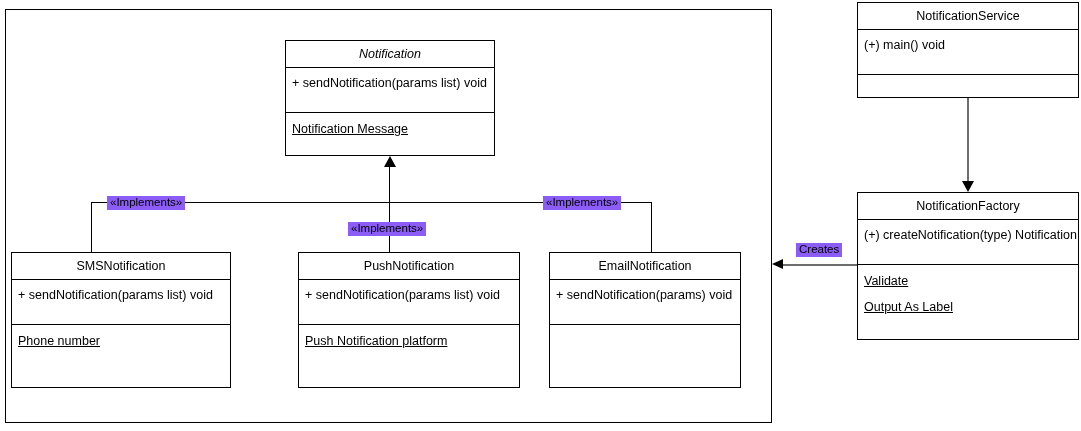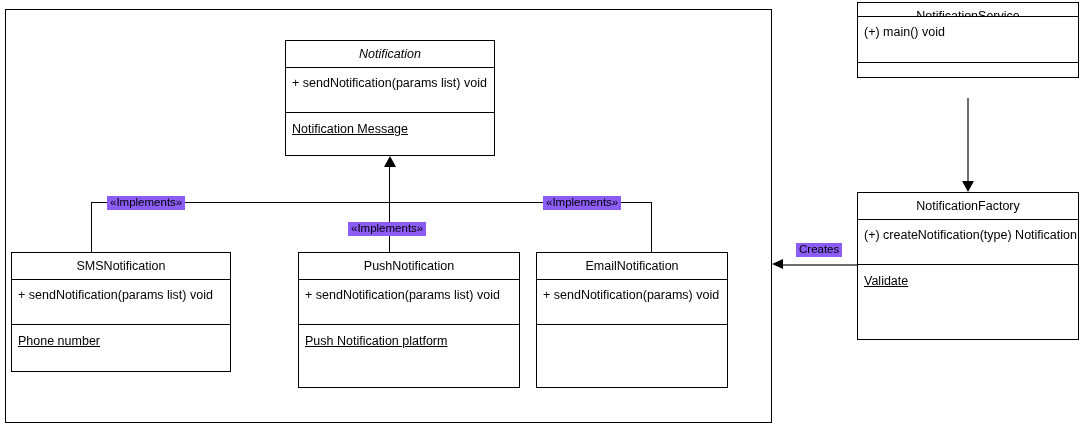--- a/index.html
+++ b/index.html
@@ -126,62 +126,63 @@
   <div class="uml-class" style="left:285px; top:40px; width:210px; height:116px;">
     <div class="uml-title abstract">Notification</div>
     <div class="uml-ops">
       <div class="op-line">+ sendNotification(params list) void</div>
     </div>
     <div class="uml-attrs">
       <div class="attr-line">Notification Message</div>
     </div>
   </div>
 
-  <div class="uml-class" style="left:11px; top:252px; width:220px; height:120px;">
+  <div class="uml-class" style="left:11px; top:252px; width:220px; height:136px;">
     <div class="uml-title">SMSNotification</div>
     <div class="uml-ops">
       <div class="op-line">+ sendNotification(params list) void</div>
     </div>
     <div class="uml-attrs">
       <div class="attr-line">Phone number</div>
     </div>
   </div>
 
   <div class="uml-class" style="left:278px; top:252px; width:222px; height:136px;margin-left:20px;">
     <div class="uml-title">PushNotification</div>
     <div class="uml-ops">
       <div class="op-line">+ sendNotification(params list) void</div>
     </div>
     <div class="uml-attrs">
       <div class="attr-line">Push Notification platform</div>
     </div>
   </div>
 
-  <div class="uml-class" style="left:536px; top:252px; width:192px; height:136px;">
+  <div class="uml-class" style="left:549px; top:252px; width:192px; height:136px;">
     <div class="uml-title">EmailNotification</div>
     <div class="uml-ops">
       <div class="op-line">+ sendNotification(params) void</div>
     </div>
   </div>
 
-  <div class="uml-class" style="left:857px; top:2px; width:222px; height:76px;">
+  <div class="uml-class" style="left:857px; top:2px; width:222px; height:96px;">
     <div class="uml-title">NotificationService</div>
     <div class="uml-ops">
       <div class="op-line">(+) main() void</div>
     </div>
     <div class="uml-attrs"></div>
   </div>
 
   <div class="uml-class" style="left:857px; top:192px; width:222px; height:148px;">
     <div class="uml-title">NotificationFactory</div>
     <div class="uml-ops">
       <div class="op-line">(+) createNotification(type) Notification</div>
     </div>
     <div class="uml-attrs">
       <div class="attr-line">Validate</div>
+      <div class="attr-line">Output As Label</div>
     </div>
   </div>
 
   <div class="edge v" style="left:389px; top:166px; height:86px;"></div>
   <div class="arrow-up" style="left:384px; top:156px;"></div>
   <div class="edge-label" style="left:348px; top:222px;">«Implements»</div>
 
   <div class="edge h" style="left:91px; top:202px; width:299px;"></div>
   <div class="edge h" style="left:389px; top:202px; width:263px;"></div>
 

